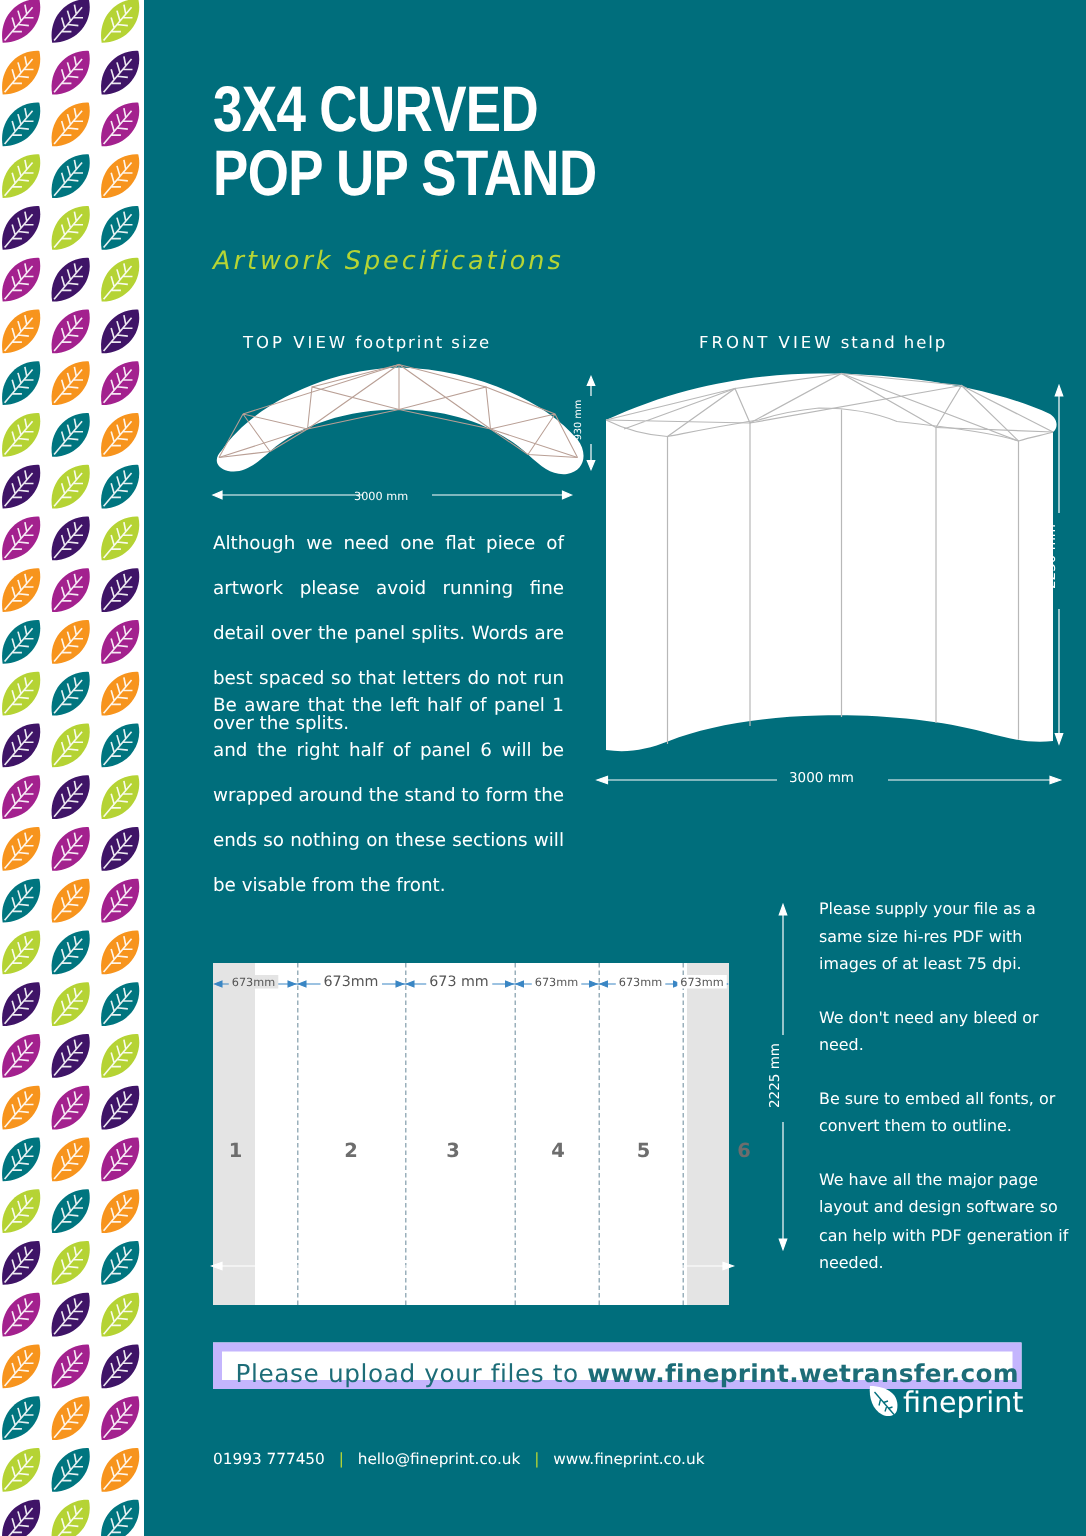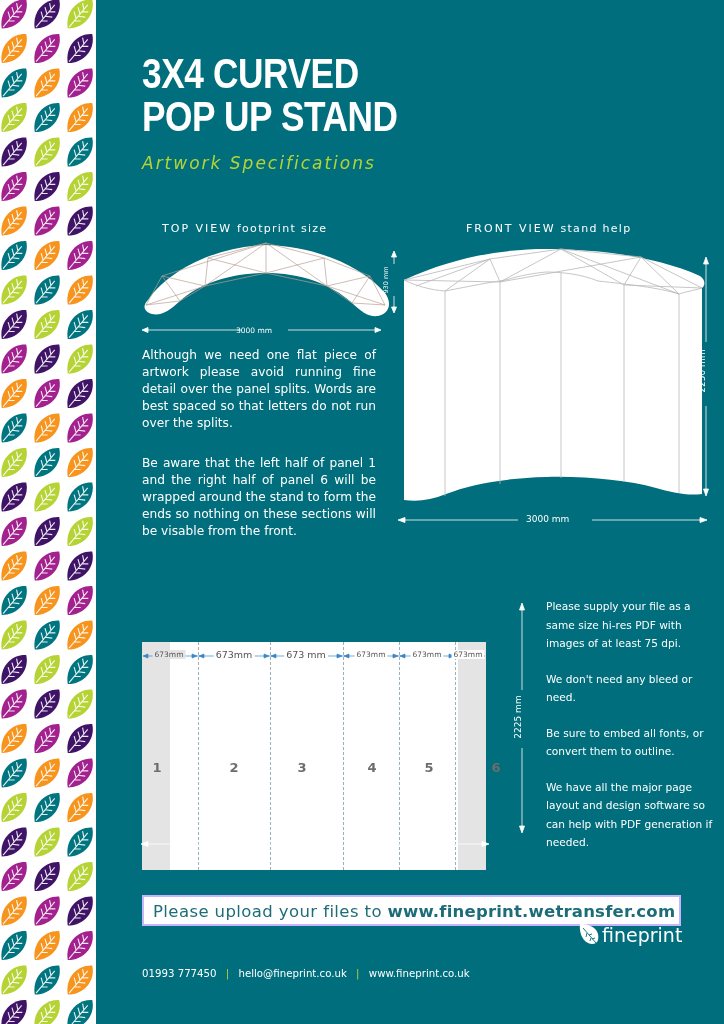--- a/index.html
+++ b/index.html
@@ -20,39 +20,39 @@
     .title {
       position: absolute; left: 46px; top: 52px;
       color: #ffffff; font-family: "Liberation Sans", sans-serif;
       font-weight: bold; font-size: 43px; line-height: 43px;
       letter-spacing: -0.5px; transform: scaleX(0.82); transform-origin: left top;
       white-space: nowrap;
     }
     .title div { display: block; }
 
     .subtitle {
-      position: absolute; left: 46px; top: 153px;
+      position: absolute; left: 46px; top: 164px;
       color: #b6d534; font-style: italic; font-size: 17px; letter-spacing: 2px;
       font-family: "DejaVu Sans", sans-serif;
     }
 
     .section-label {
       position: absolute; color: #ffffff; font-size: 11px; letter-spacing: 1.3px;
       font-family: "DejaVu Sans", sans-serif;
     }
     .section-label b { font-weight: normal; letter-spacing: 2px; }
 
     .dim-text {
       position: absolute; color: #ffffff; font-size: 8px; font-family: "DejaVu Sans", sans-serif;
       white-space: nowrap;
     }
 
     .para {
       position: absolute; left: 46px; width: 234px; color: #ffffff;
-      font-size: 12.2px; line-height: 17px; text-align: justify;
+      font-size: 12.2px; line-height: 30px; text-align: justify;
       font-family: "DejaVu Sans", sans-serif;
       text-align-last: left;
     }
 
     .notes {
       position: absolute; left: 450px; top: 597px; width: 170px; color: #ffffff;
       font-size: 10.6px; line-height: 18.5px; font-family: "DejaVu Sans", sans-serif;
     }
     .notes p { margin-bottom: 17px; }
 
@@ -74,21 +74,21 @@
     .panel-dim {
       position: absolute; top: 8px; font-size: 7.5px; color: #555; background: #fff;
       padding: 0 2px; transform: translateX(-50%); white-space: nowrap;
       font-family: "DejaVu Sans", sans-serif;
     }
     .panel-dim.grey { background: #e4e4e4; }
     .panel-dim.big { font-size: 9.5px; top: 7px; }
 
     .upload-box {
       position: absolute; left: 46px; top: 895px; width: 539px; height: 31px;
-      background: #ffffff; border: 2px solid #c4b5fd;
+      background: #ffffff; border: 6px solid #c4b5fd;
       color: #1d6d78; font-size: 16.5px; line-height: 30px; padding-left: 9px;
       letter-spacing: 0.4px; font-family: "DejaVu Sans", sans-serif; white-space: nowrap;
     }
     .upload-box .url { font-weight: bold; letter-spacing: 0.2px; }
 
     .footer {
       position: absolute; left: 46px; top: 968px; color: #ffffff; font-size: 10.2px;
       font-family: "DejaVu Sans", sans-serif; white-space: nowrap;
     }
     .footer .sep { color: #b6d534; margin: 0 6px; }

